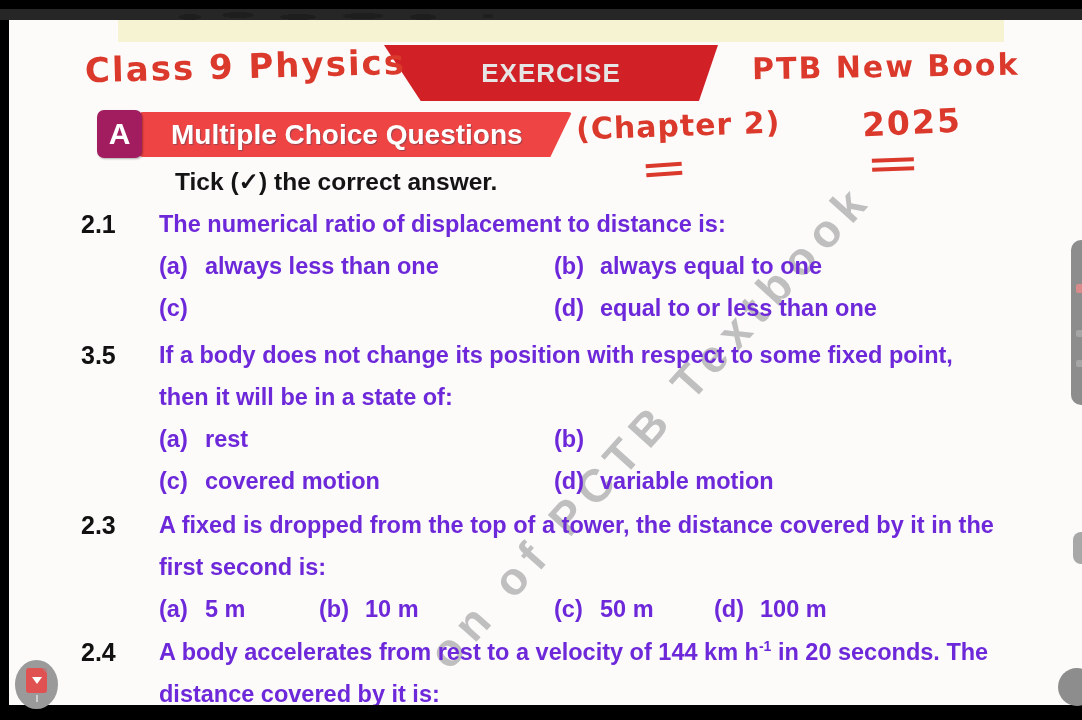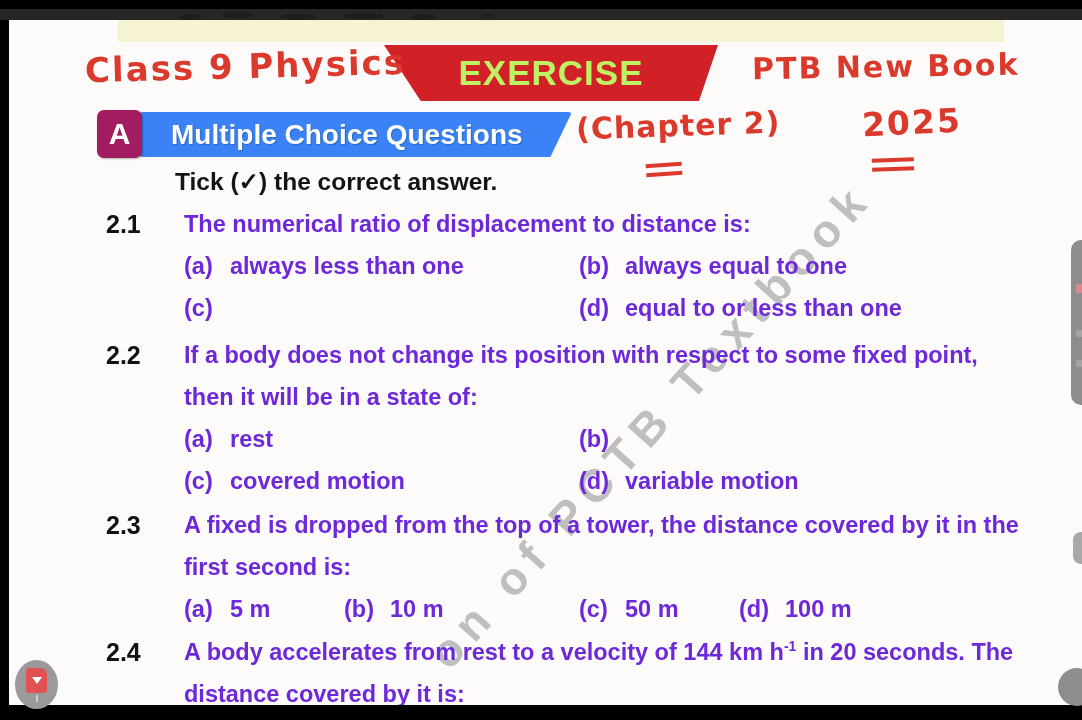--- a/index.html
+++ b/index.html
@@ -26,31 +26,31 @@
   .class-label{left:85px;top:46px;font-size:34px;transform:rotate(-1.5deg);letter-spacing:2px;}
   .book-label{left:752px;top:49px;font-size:30px;transform:rotate(-1deg);letter-spacing:2px;}
   .chapter-label{left:576px;top:108px;font-size:30px;transform:rotate(-2deg);letter-spacing:1px;}
   .year-label{left:862px;top:103px;font-size:33px;transform:rotate(-3deg);letter-spacing:2px;}
   .dbl-underline{position:absolute;z-index:4;border-top:4px solid #da392c;border-bottom:4px solid #da392c;height:5px;}
   .chapter-ul{left:646px;top:163px;width:36px;transform:rotate(-4deg);}
   .year-ul{left:872px;top:158px;width:42px;transform:rotate(-2deg);}
   
   .exercise-banner{position:absolute;left:384px;top:45px;width:334px;height:56px;background:#d22027;
     clip-path:polygon(0 0,100% 0,94.3% 100%,11% 100%);display:flex;align-items:center;justify-content:center;z-index:3;}
-  .exercise-banner span{color:#bef264;font-weight:bold;font-size:35px;letter-spacing:1px;}
-  .mcq-banner{position:absolute;left:139px;top:112px;width:433px;height:45px;background:#3b82f6;
+  .exercise-banner span{color:#e5e5e5;font-weight:bold;font-size:26px;letter-spacing:1px;}
+  .mcq-banner{position:absolute;left:139px;top:112px;width:433px;height:45px;background:#ef4444;
     clip-path:polygon(0 0,100% 0,95% 100%,0 100%);display:flex;align-items:center;z-index:2;border-radius:4px;}
   .mcq-banner span{color:#fff;font-weight:bold;font-size:28px;padding-left:32px;
     text-shadow:1px 1px 1px rgba(0,60,90,.35);}
   .letter-box{position:absolute;left:97px;top:110px;width:45px;height:48px;background:#a21d5f;border-radius:7px;
     display:flex;align-items:center;justify-content:center;z-index:3;box-shadow:1px 1px 2px rgba(0,0,0,.3);}
   .letter-box span{color:#fff;font-weight:bold;font-size:30px;}
   .instruction{position:absolute;left:175px;top:167px;font-size:24.5px;font-weight:bold;color:#141414;z-index:2;}
   
-  .q{position:absolute;left:106px;width:915px;z-index:2;}
+  .q{position:absolute;left:81px;width:915px;z-index:2;}
   .qnum{position:absolute;left:0;top:0;font-weight:bold;font-size:25px;color:#111;line-height:42px;}
   .qbody{margin-left:78px;font-size:23.5px;font-weight:600;line-height:42px;color:#6d28d9;}
   .q1{top:203px;} .q2{top:334px;} .q3{top:504px;} .q4{top:631px;}
   .opts2{display:grid;grid-template-columns:395px auto;}
   .opt{display:flex;height:42px;}
   .opt .lab{width:46px;flex:0 0 46px;}
   .opts4{display:flex;}
   .o4a{width:160px;} .o4b{width:235px;} .o4c{width:160px;}
   sup{font-size:14px;line-height:0;}
   
@@ -124,21 +124,21 @@
       </div>
       <div class="opt">
         <span class="lab">(d)</span>
         <span>equal to or less than one</span>
       </div>
     </div>
   </div>
 </div>
 
 <div class="q q2">
-  <div class="qnum">2.2</div>
+  <div class="qnum">3.5</div>
   <div class="qbody">
     <div style="width:836px;">If a body does not change its position with respect to some fixed point, then it will be in a state of:</div>
     <div class="opts2">
       <div class="opt">
         <span class="lab">(a)</span>
         <span>rest</span>
       </div>
       <div class="opt">
         <span class="lab">(b)</span>
       </div>

